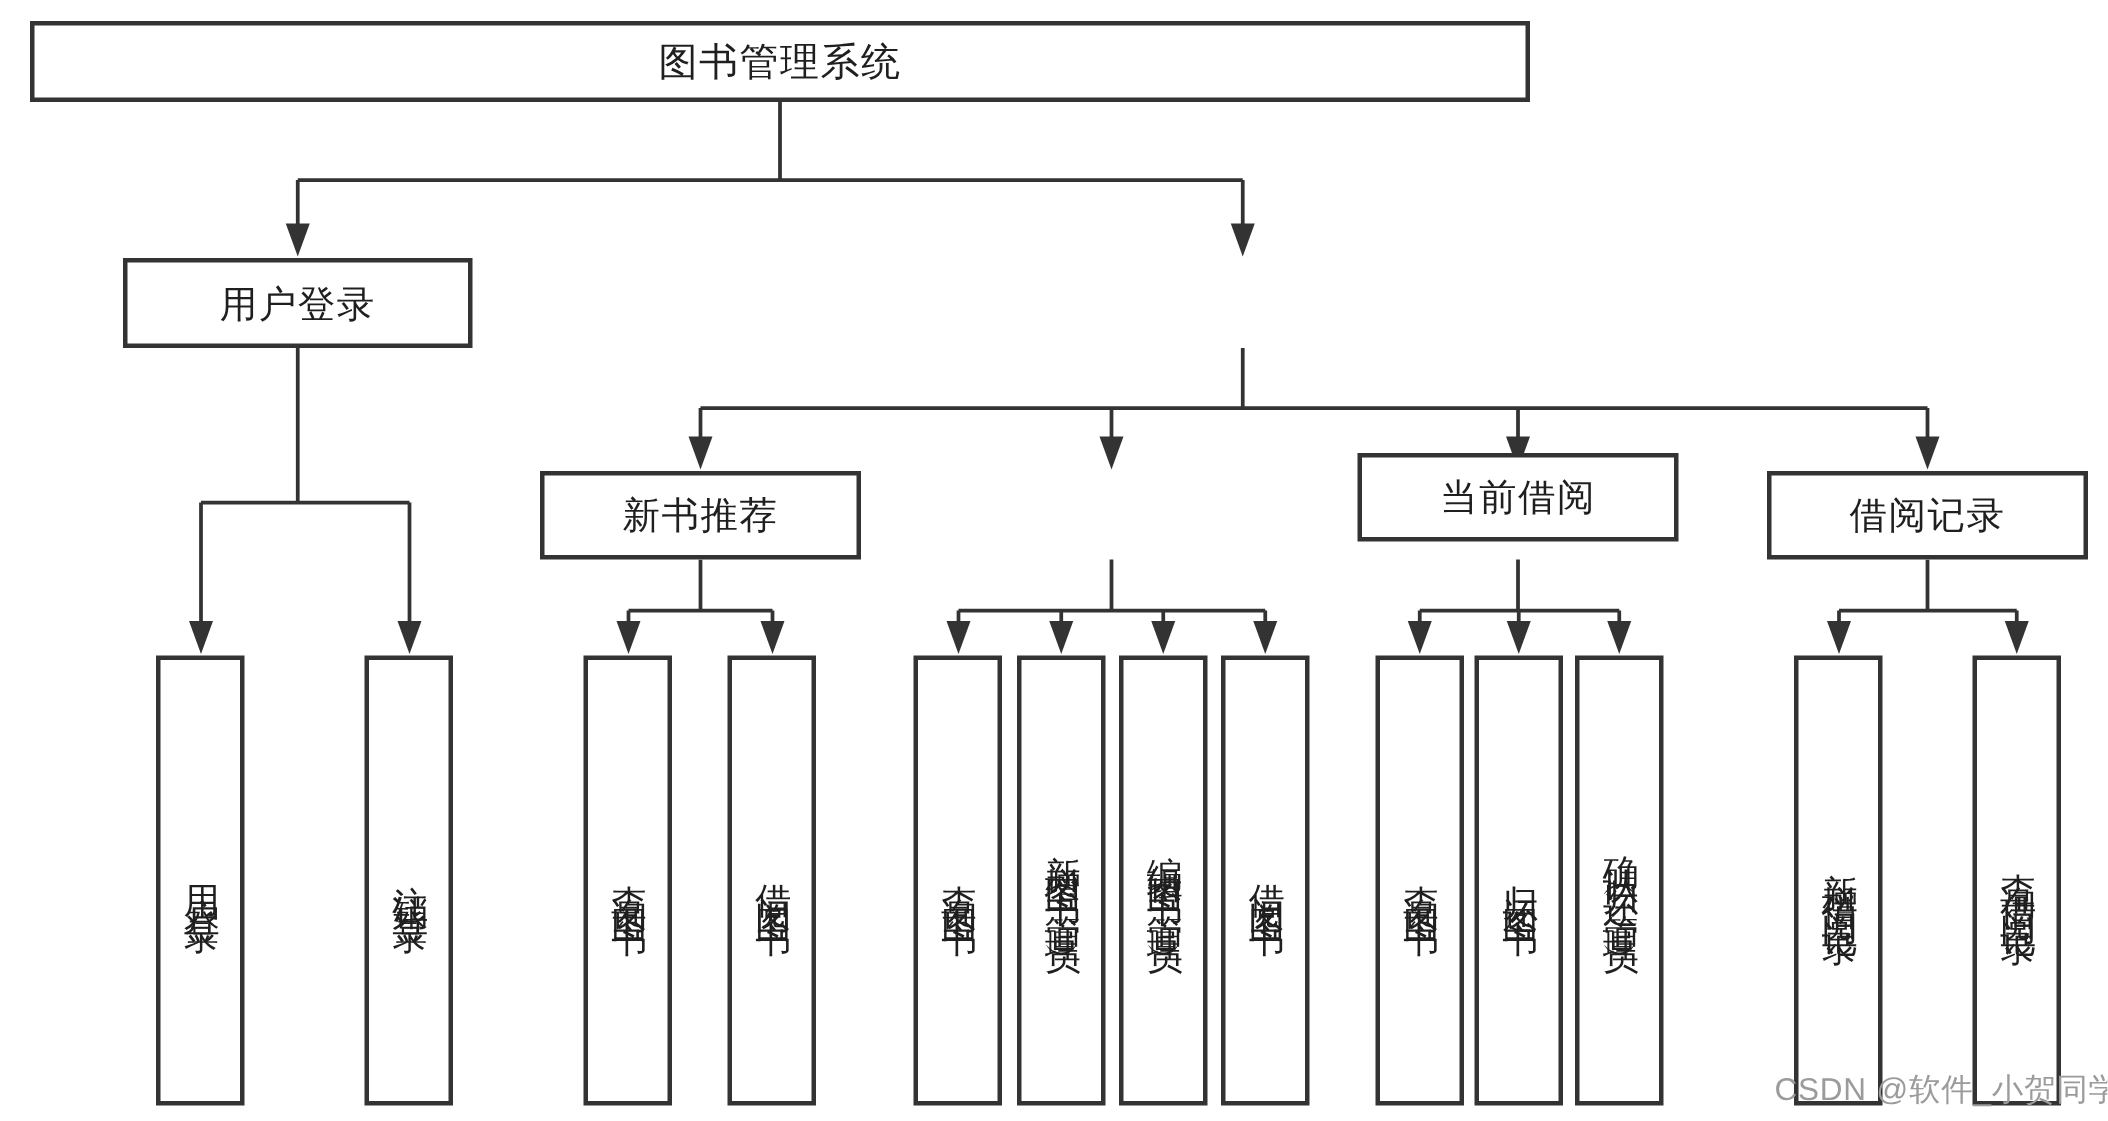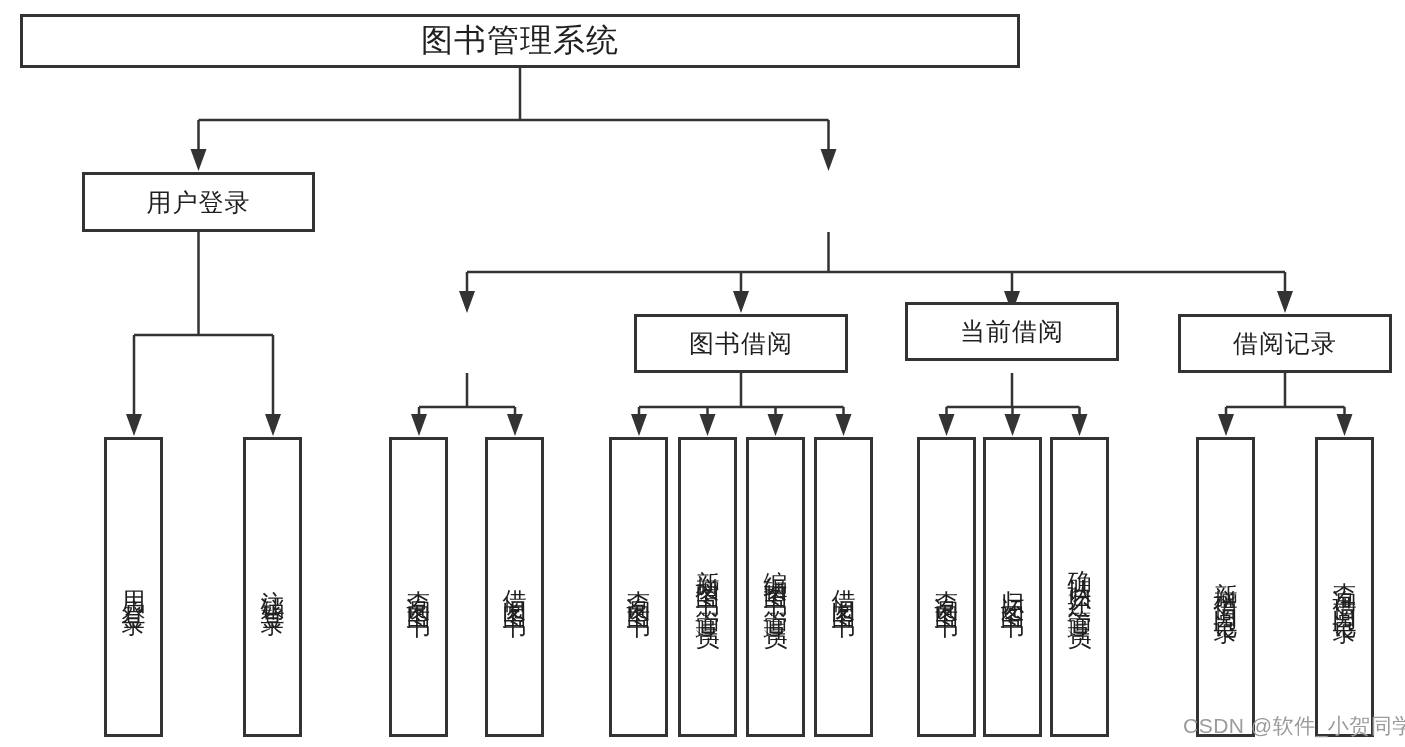--- a/index.html
+++ b/index.html
@@ -6,21 +6,21 @@
   .canvas{
     position:relative;width:1405px;height:747px;background:#ffffff;overflow:hidden;
     font-family:"Liberation Sans","DejaVu Sans",sans-serif;color:#1f1f1f;
   }
   svg.edges{position:absolute;left:0;top:0;width:1405px;height:747px;z-index:1;}
   .node{
     position:absolute;box-sizing:border-box;background:#ffffff;border:3px solid #333333;
     display:flex;align-items:center;justify-content:center;z-index:2;
   }
   .node .lbl{letter-spacing:1px;font-size:25px;color:#1f1f1f;white-space:nowrap;}
-  .node.root .lbl{font-size:32px;}
+  .node.root .lbl{font-size:26px;}
   .node.vert .lbl{
     writing-mode:vertical-rl;text-orientation:mixed;letter-spacing:8px;
     font-size:24px;line-height:1;white-space:nowrap;
   }
   .watermark{
     position:absolute;left:1183px;top:712px;z-index:6;
     font-size:21px;color:#9b9b9b;letter-spacing:0.5px;white-space:nowrap;
   }
 </style>
 </head>
@@ -62,22 +62,22 @@
   </svg>
 
   <div class="node root" style="left:20px;top:14px;width:1000px;height:54px">
     <span class="lbl">图书管理系统</span>
   </div>
 
   <div class="node" style="left:82px;top:172px;width:233px;height:60px">
     <span class="lbl">用户登录</span>
   </div>
 
-  <div class="node" style="left:634px;top:314px;width:214px;height:59px">
-    <span class="lbl">图书借阅</span>
+  <div class="node" style="left:360px;top:314px;width:214px;height:59px">
+    <span class="lbl">新书推荐</span>
   </div>
   <div class="node" style="left:905px;top:302px;width:214px;height:59px">
     <span class="lbl">当前借阅</span>
   </div>
   <div class="node" style="left:1178px;top:314px;width:214px;height:59px">
     <span class="lbl">借阅记录</span>
   </div>
 
   <div class="node vert" style="left:104px;top:437px;width:59px;height:300px">
     <span class="lbl">用户登录</span>

